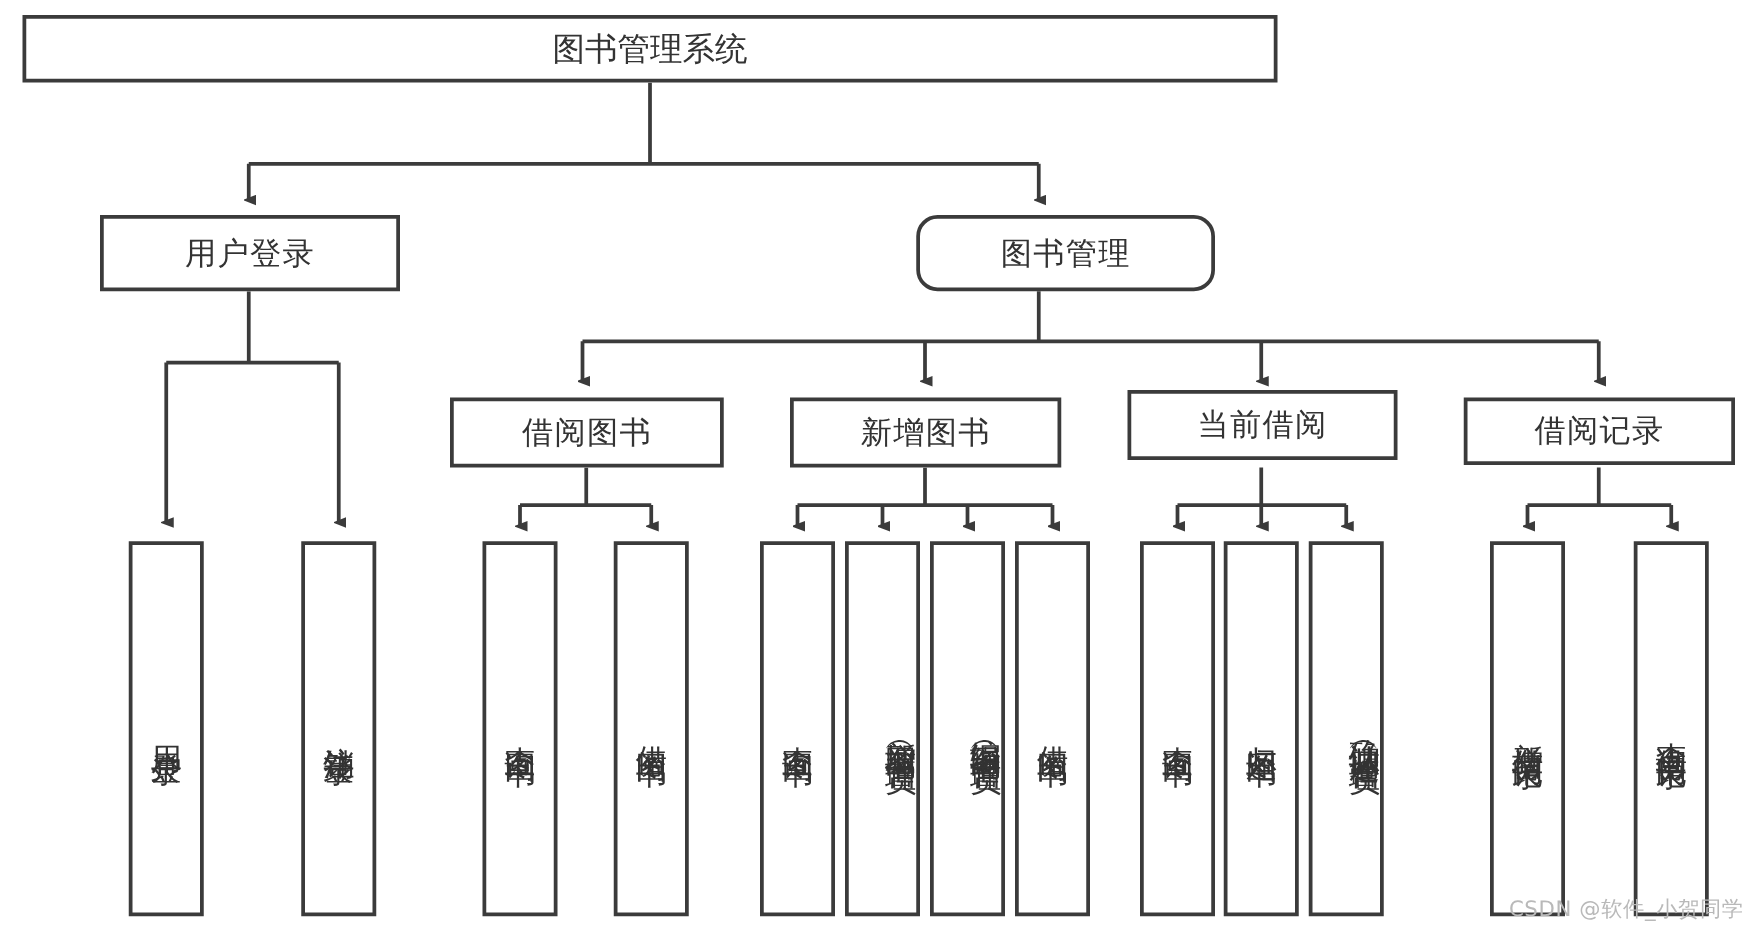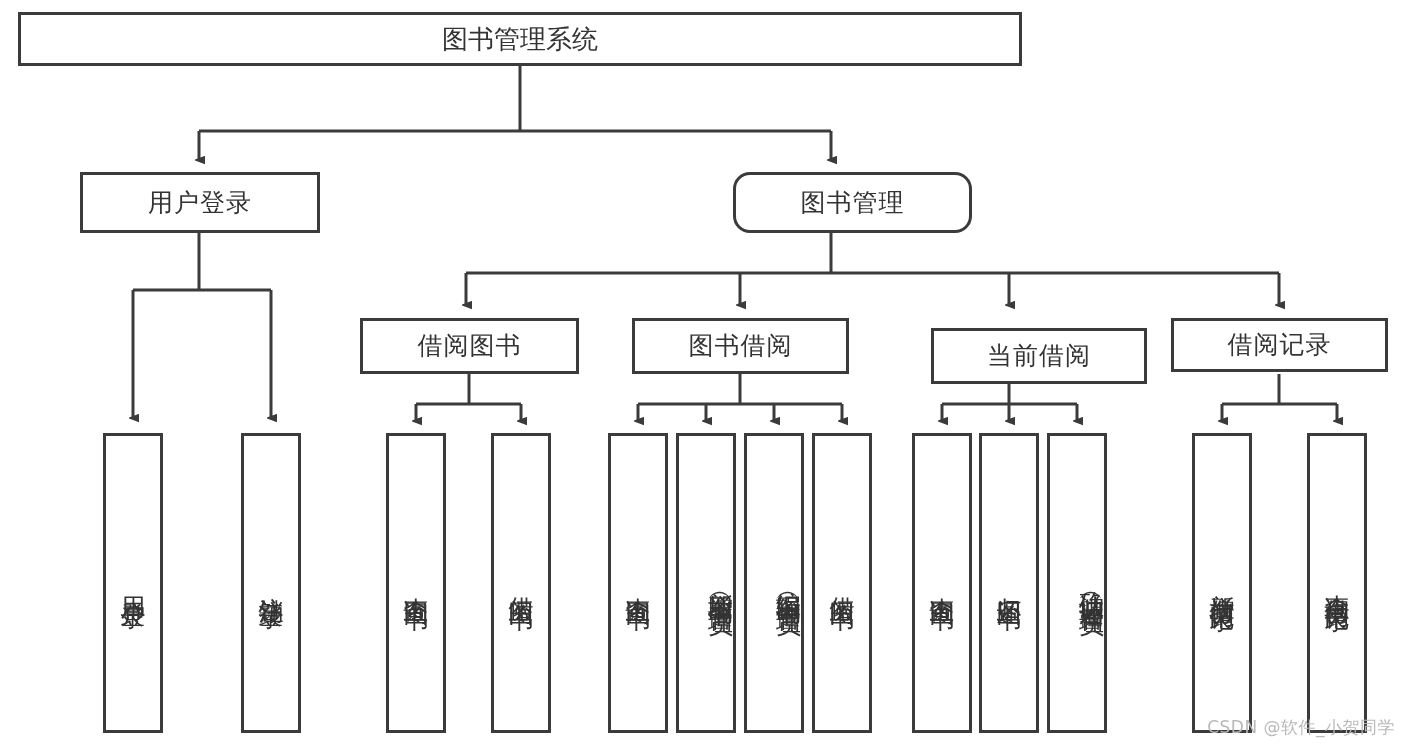--- a/index.html
+++ b/index.html
@@ -137,23 +137,23 @@
     <span>用户登录</span>
   </div>
   <div class="node h" style="left:733px; top:172px; width:239px; height:61px;border-radius:17px;">
     <span>图书管理</span>
   </div>
 
   <div class="node h" style="left:360px; top:318px; width:219px; height:56px;">
     <span>借阅图书</span>
   </div>
   <div class="node h" style="left:632px; top:318px; width:217px; height:56px;">
-    <span>图书借阅</span>
-  </div>
-  <div class="node h" style="left:902px; top:328px; width:216px; height:56px;margin-left:29px;">
+    <span>新增图书</span>
+  </div>
+  <div class="node h" style="left:902px; top:312px; width:216px; height:56px;">
     <span>当前借阅</span>
   </div>
   <div class="node h" style="left:1171px; top:318px; width:217px; height:54px;">
     <span>借阅记录</span>
   </div>
 
   <div class="node leaf mid" style="left:103px; top:433px; width:60px; height:300px;">
     <span>用户登录</span>
   </div>
   <div class="node leaf mid" style="left:241px; top:433px; width:60px; height:300px;">

